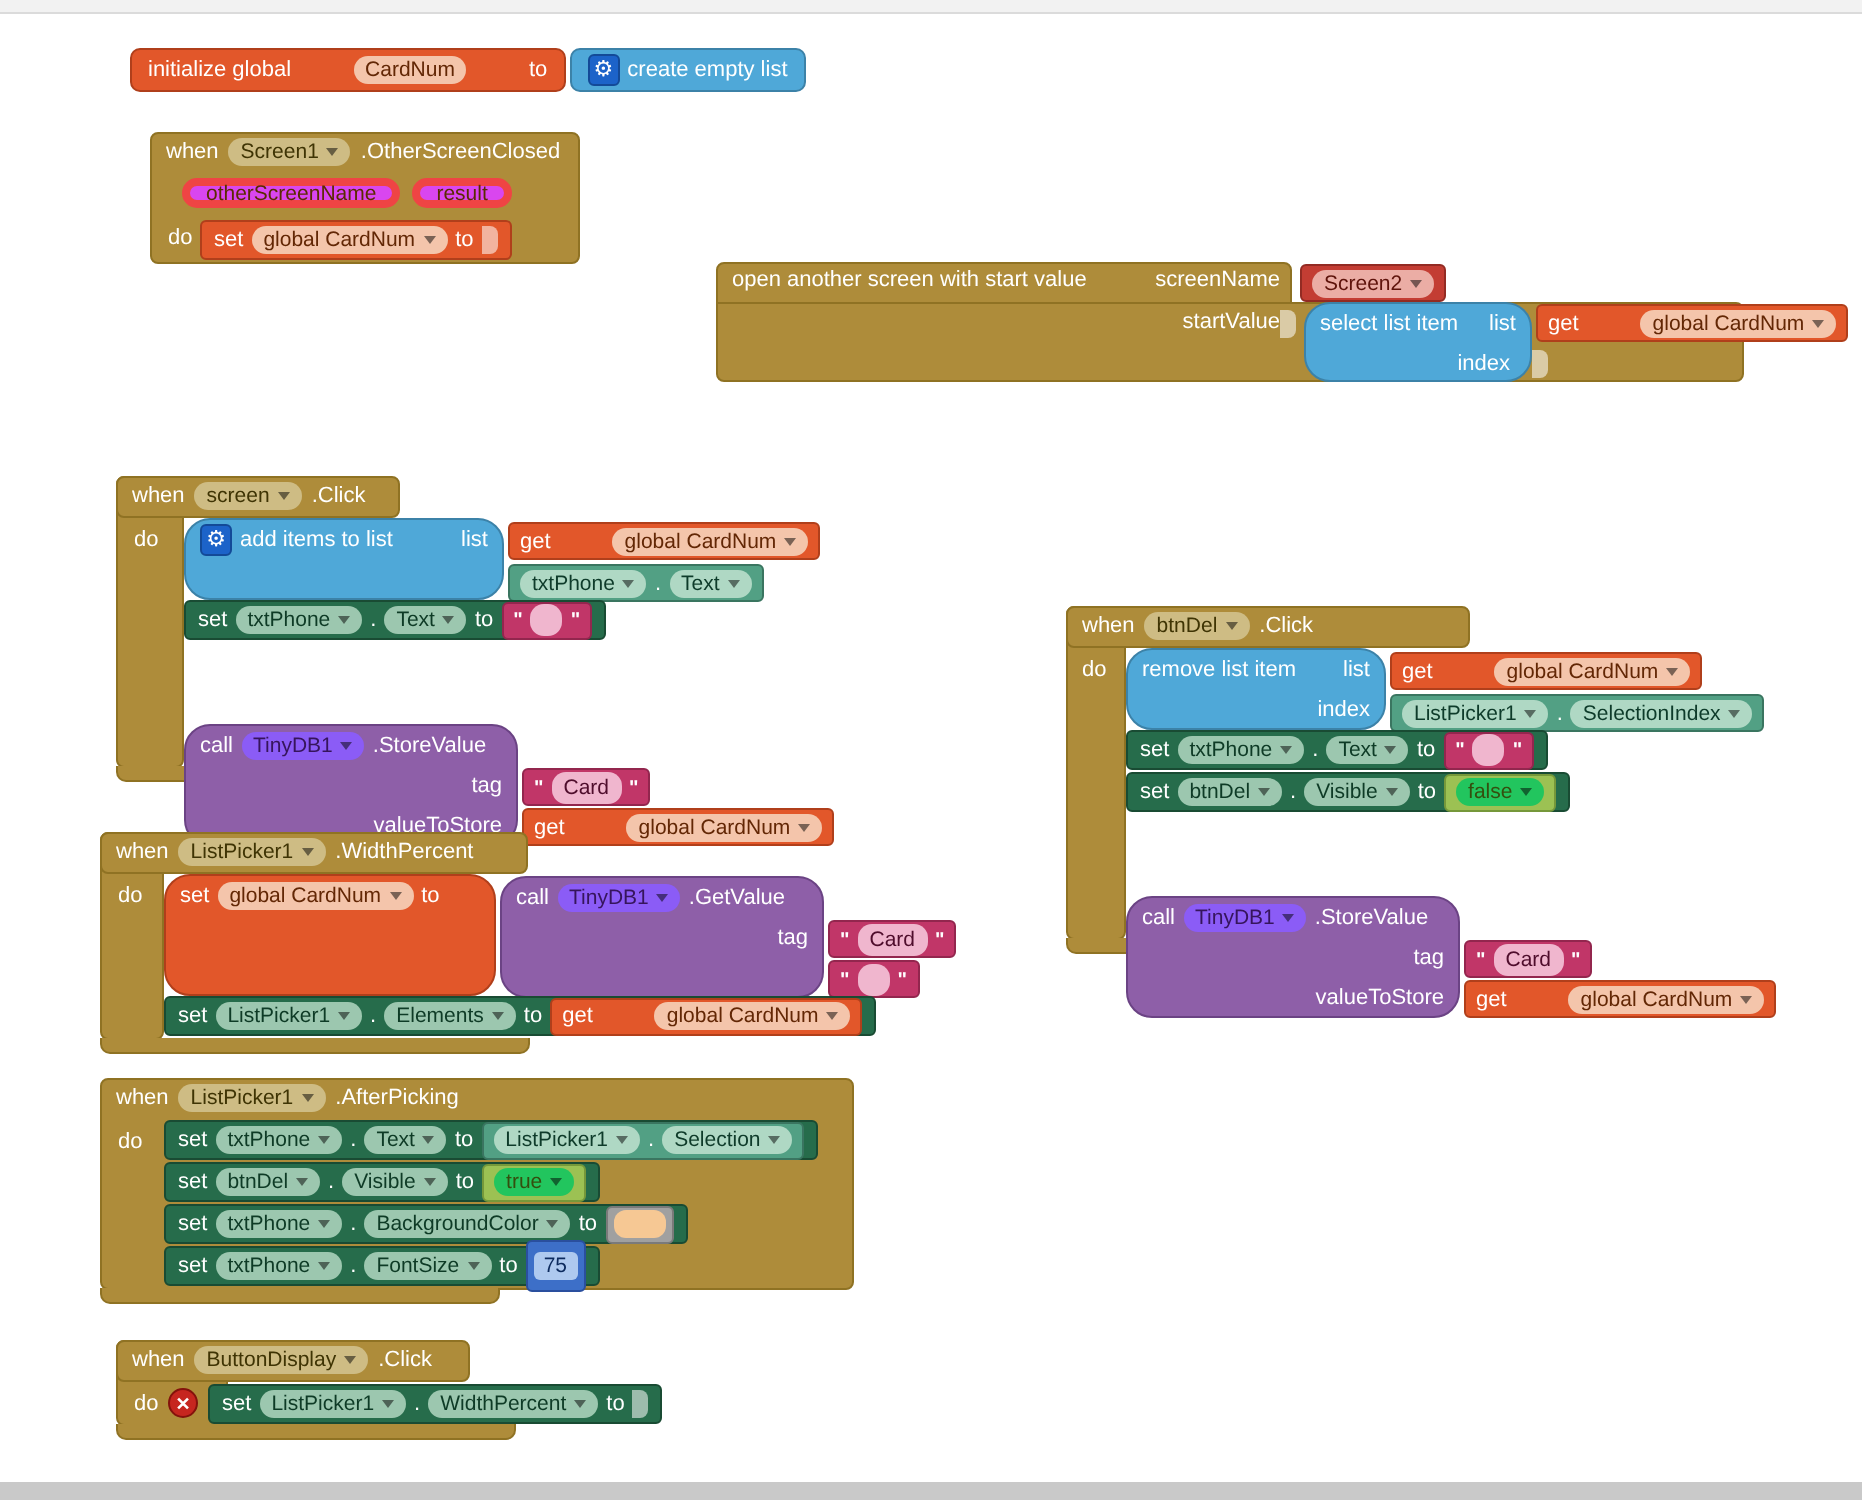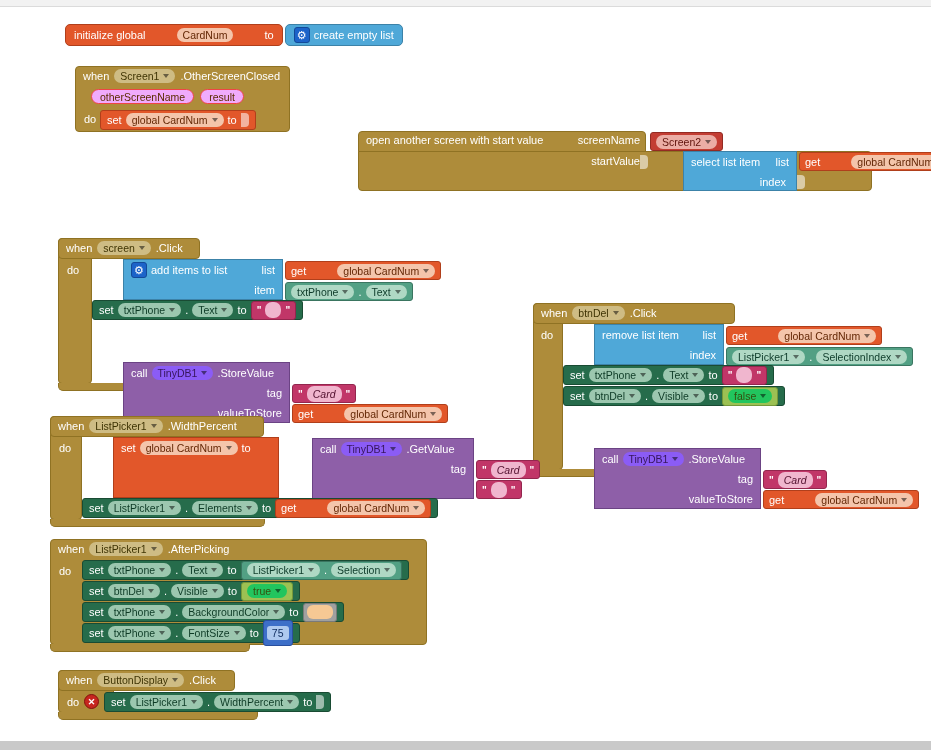--- a/index.html
+++ b/index.html
@@ -14,21 +14,21 @@
   .gold { position:absolute; background:var(--event); border:1px solid var(--eventBorder); border-radius:4px; }
   .lip  { position:absolute; background:var(--event); border:1px solid var(--eventBorder); border-top:none; border-radius:0 0 5px 5px; }
   .hdr  { position:absolute; display:flex; align-items:center; gap:5px; color:#fff; font-size:11px; white-space:nowrap; }
   .dolbl{ position:absolute; color:#fff; font-size:11px; }
 
   .brow { display:inline-flex; align-items:center; gap:4px; height:20px; padding:0 6px; color:#fff;
           font-size:11px; white-space:nowrap; border-radius:3px; }
   .s-green  { background:var(--setter); border:1px solid var(--setterBorder); }
   .s-orange { background:var(--variable); border:1px solid var(--variableBorder); }
 
-  .mrb  { position:relative; border-radius:0; color:#fff; font-size:11px;margin-left:31px; }
+  .mrb  { position:relative; border-radius:13px; color:#fff; font-size:11px; }
   .m-list { background:var(--list); border:1px solid var(--listBorder); }
   .m-proc { background:var(--procedure); border:1px solid var(--procedureBorder); }
   .m-var  { background:var(--variable); border:1px solid var(--variableBorder); }
   .mrow { display:flex; align-items:center; gap:4px; height:20px; padding:0 7px; white-space:nowrap; }
   .mrow.right { justify-content:flex-end; }
   .att { position:absolute; }
   .sp { flex:1; }
 
   .vb { display:inline-flex; align-items:center; gap:4px; height:19px; padding:0 5px; border-radius:3px;
         color:#fff; font-size:11px; white-space:nowrap; }
@@ -42,35 +42,35 @@
   .v-gray { background:var(--colorBlock); border:1px solid var(--colorBlockBorder); padding:0 3px; }
 
   .pill { display:inline-flex; align-items:center; gap:3px; border-radius:9px; padding:0 6px; height:14px; font-size:10.5px; }
   .p-gold  { background:#CEBC84; color:#3F3404; }
   .p-or    { background:#F4C5AB; color:#632705; }
   .p-green { background:#9CC7AF; color:#0E3B26; }
   .p-teal  { background:#AFD8C4; color:#0E3B2A; }
   .p-purp  { background:#8b5cf6; color:#36155C; }
   .p-red   { background:#EBADA5; color:#5E130B; }
   .p-logic { background:#22c55e; color:#344F0E; }
-  .chip { display:inline-flex; align-items:center; background:#f0abfc; color:#5A2B00; border:1px solid #ef4444;
+  .chip { display:inline-flex; align-items:center; background:#d946ef; color:#5A2B00; border:4px solid #ef4444;
           border-radius:8px; height:15px; padding:0 8px; font-size:10.5px; }
   .dd { width:0; height:0; border-left:3px solid transparent; border-right:3px solid transparent;
         border-top:4px solid rgba(0,0,0,.5); margin-left:1px; }
   .sock { display:inline-block; width:8px; height:14px; border-radius:0 4px 4px 0; background:rgba(255,255,255,.55); }
 
   .gear { display:inline-flex; align-items:center; justify-content:center; width:16px; height:16px;
           border-radius:3px; background:var(--mutator); border:1px solid #134a98; }
   .gear::before { content:"⚙"; color:#fff; font-size:11px; line-height:1; }
   .errb { display:inline-flex; align-items:center; justify-content:center; width:15px; height:15px;
           border-radius:50%; background:var(--error); border:1px solid #84120C; color:#fff; font-size:9px; font-weight:bold; }
   .errb::before { content:"✕"; }
   .q::before { content:'"'; color:#fff; font-size:10px; font-weight:bold; }
   .sfield { display:inline-flex; align-items:center; justify-content:center; min-width:16px; height:16px;
-            background:#F0B6CE; border-radius:7px; padding:0 6px; color:#4F0D2C; font-size:10.5px;font-style:italic; }
+            background:#F0B6CE; border-radius:7px; padding:0 6px; color:#4F0D2C; font-size:10.5px; }
   .sfield.empty { width:16px; padding:0; }
   .numf { display:inline-flex; align-items:center; background:#AEC9EF; color:#0D2B5E; border-radius:3px;
           height:14px; padding:0 5px; font-size:10.5px; }
   .swatch { display:inline-block; width:26px; height:14px; border-radius:6px; background:var(--swatch); }
 </style>
 </head>
 <body>
 
 <div class="ws">
   <div class="topbar"></div>
@@ -173,23 +173,20 @@
     </div>
     <div class="dolbl" style="left:9px;top:26px;">do</div>
 
     <div class="mrb m-list abs" style="left:34px;top:21px;width:160px;height:41px;">
       <div class="mrow">
         <span class="gear"></span>
         <span>add items to list</span>
         <span class="sp"></span>
         <span>list</span>
       </div>
-      <div class="mrow right">
-          <span>item</span>
-        </div>
       <span class="vb v-or att" style="left:161px;top:1px;">
         <span>get</span>
         <span class="pill p-or">
             <span>global CardNum</span>
             <span class="dd"></span>
           </span>
       </span>
       <span class="vb v-teal att" style="left:161px;top:22px;">
         <span class="pill p-teal">
             <span>txtPhone</span>

